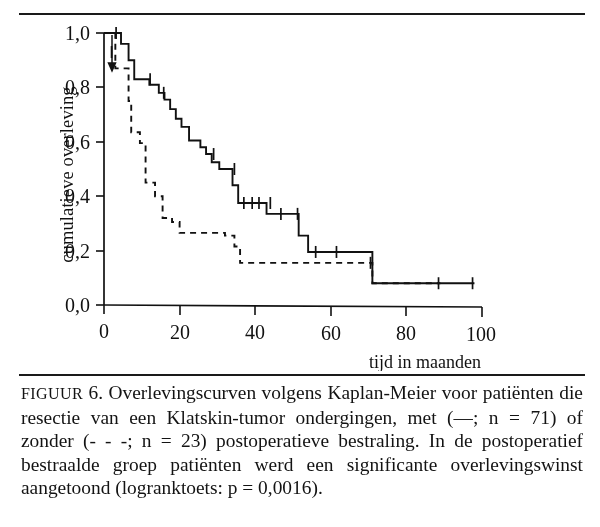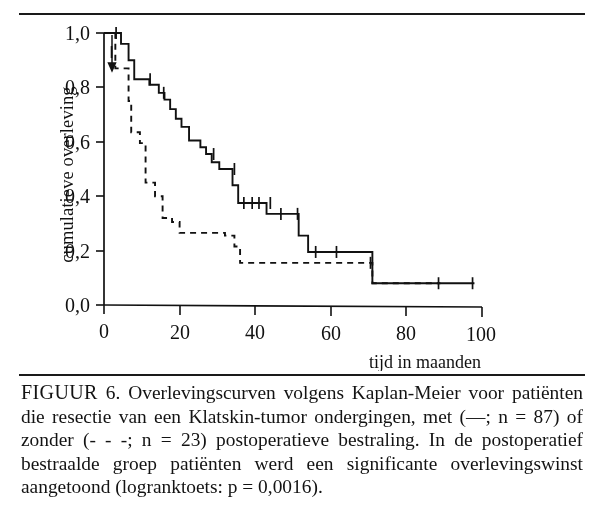--- a/index.html
+++ b/index.html
@@ -52,21 +52,21 @@
   #caption{
     position:absolute;
     left:21px;top:381px;
     width:562px;
     font-family:"Liberation Serif", serif;
     font-size:19.4px;
     line-height:23.6px;
     text-align:justify;
     color:#131313;
   }
-  #caption .smallcaps{font-size:20px;letter-spacing:0.4px;}
+  #caption .smallcaps{font-size:16px;letter-spacing:0.4px;}
   #caption p{margin:0;}
 </style>
 </head>
 <body>
 
 <div id="figure-block">
 
   <div class="rule" id="top-rule"></div>
 
   <div id="plot-area">
@@ -147,16 +147,16 @@
       <g id="start-arrow">
         <line class="arrow" x1="112" y1="19" x2="112" y2="52"></line>
         <path class="arrow" d="M 108.5 47 L 112 55 L 115.5 47 Z"></path>
       </g>
     </svg>
   </div>
 
   <div class="rule" id="mid-rule"></div>
 
   <div id="caption">
-    <p><span class="smallcaps">FIGUUR</span> <span>6.</span> <span>Overlevingscurven volgens Kaplan-Meier voor patiënten die resectie van een Klatskin-tumor ondergingen, met (—; n = 87) of zonder (- - -; n = 23) postoperatieve bestraling. In de postoperatief bestraalde groep patiënten werd een significante overlevingswinst aangetoond (logranktoets: p = 0,0016).</span></p>
+    <p><span class="smallcaps">FIGUUR</span> <span>6.</span> <span>Overlevingscurven volgens Kaplan-Meier voor patiënten die resectie van een Klatskin-tumor ondergingen, met (—; n = 71) of zonder (- - -; n = 23) postoperatieve bestraling. In de postoperatief bestraalde groep patiënten werd een significante overlevingswinst aangetoond (logranktoets: p = 0,0016).</span></p>
   </div>
 
 </div>
 
 </body></html>

